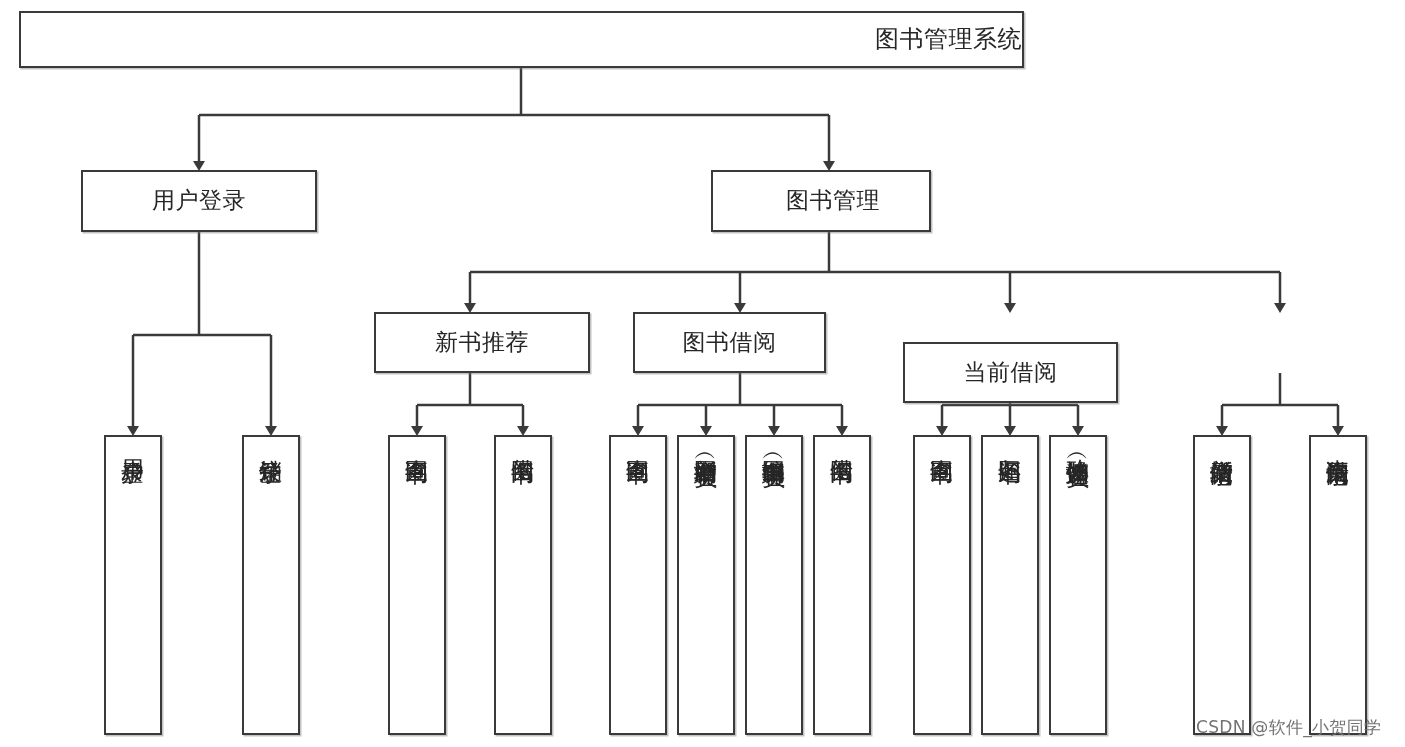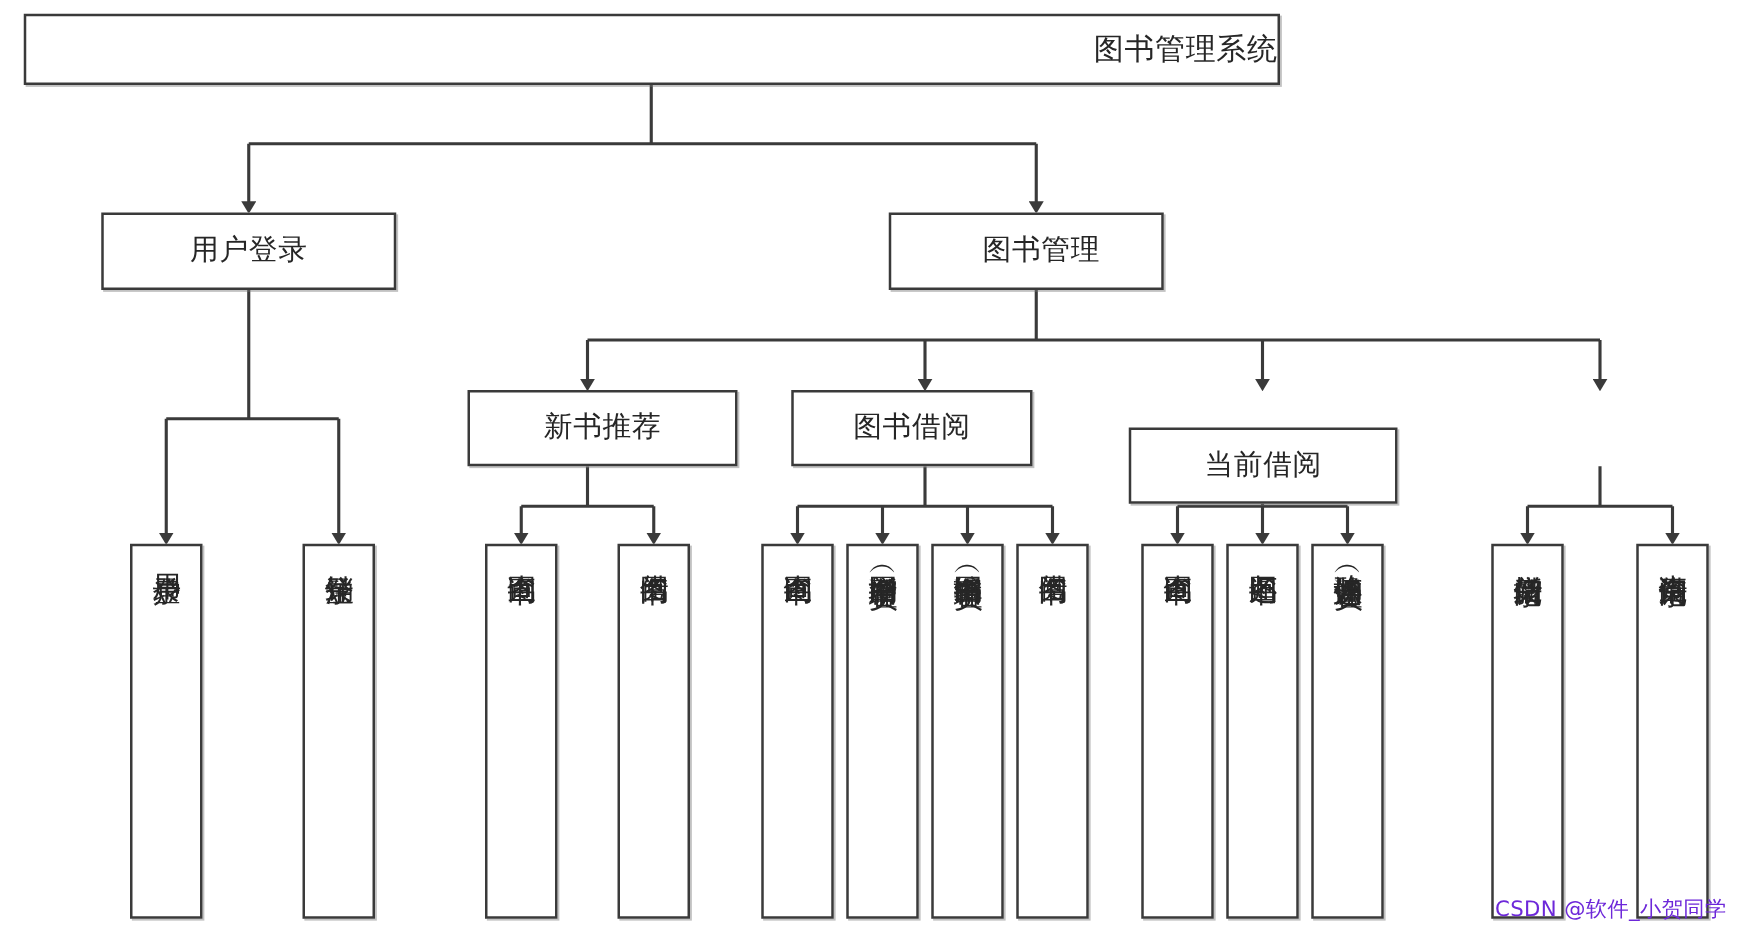--- a/index.html
+++ b/index.html
@@ -61,21 +61,21 @@
     font-size: 23px;
     line-height: 1.05;
     letter-spacing: 1px;
     white-space: nowrap;
   }
   .watermark {
     position: absolute;
     left: 1196px;
     top: 716px;
     font-size: 17px;
-    color: #6d28d9;
+    color: #737373;
     font-family: "DejaVu Sans", "Liberation Sans", sans-serif;
     white-space: nowrap;
     letter-spacing: 0.3px;
   }
 </style>
 </head>
 <body>
 
 <div id="canvas">
 

